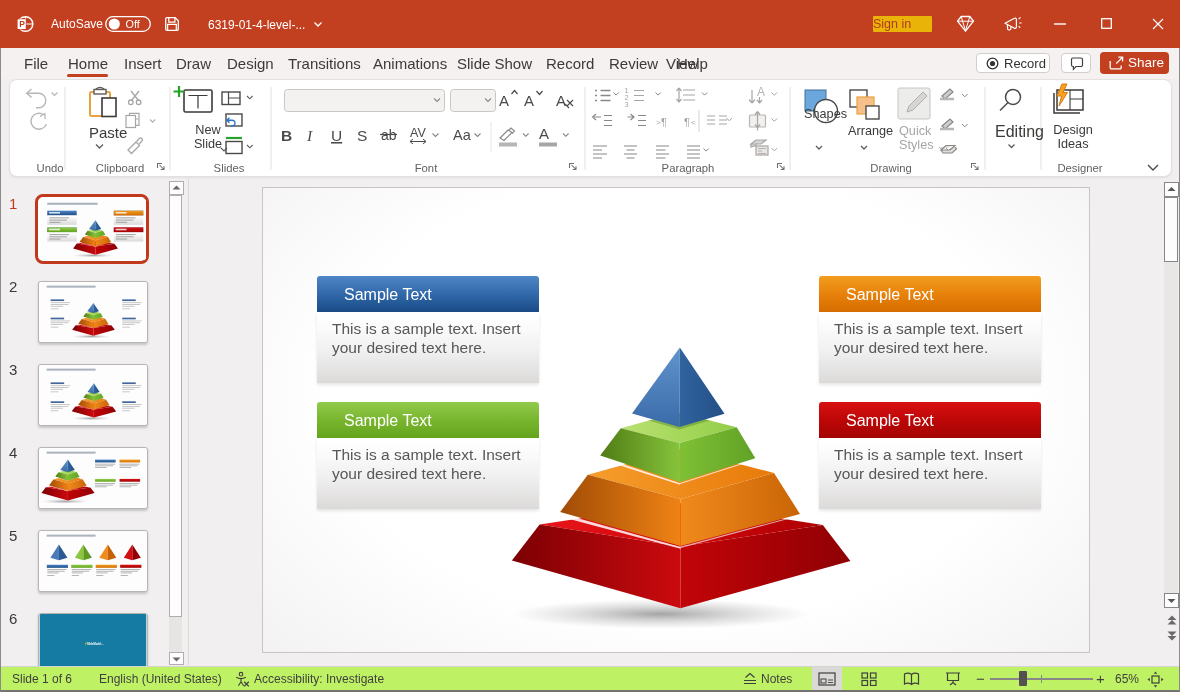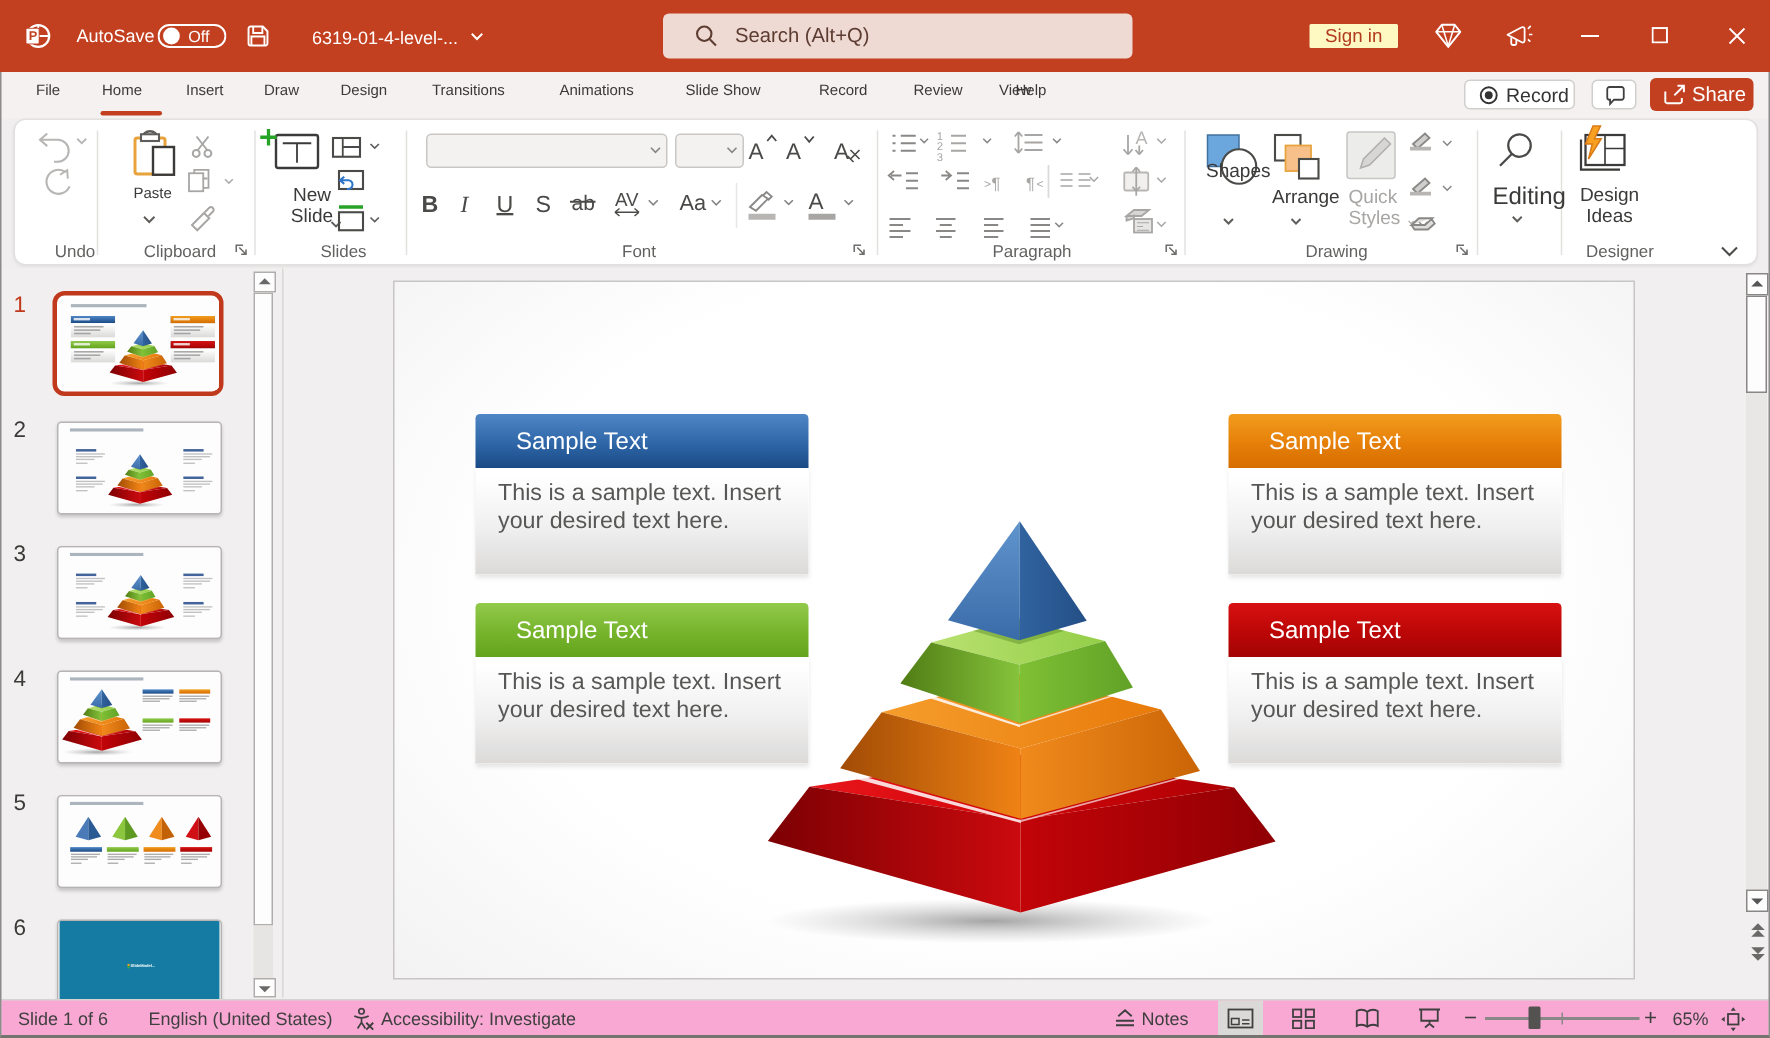--- a/index.html
+++ b/index.html
@@ -1,32 +1,32 @@
 <!DOCTYPE html>
 <html><head><meta charset="utf-8"><style>
 *{margin:0;padding:0;box-sizing:border-box}
 html,body{width:1180px;height:692px;overflow:hidden;font-family:"Liberation Sans",sans-serif}
 .abs{position:absolute}
 #app{position:relative;width:1180px;height:692px;background:#f0eeee}
 
 #titlebar{position:absolute;left:0;top:0;width:1180px;height:48px;background:#c23f20;color:#fff}
 #titlebar .t{position:absolute;font-size:12.5px;color:#fff;top:17px}
 #searchbox{position:absolute;left:442px;top:9px;width:313px;height:30px;background:#eed9d3;border-radius:4px;color:#5d3c31;font-size:13.5px}
-#signin{position:absolute;left:873px;top:16px;width:59px;height:16px;background:#fef9c3;color:#b33b20;font-size:12.5px;text-align:center;line-height:16px;border-radius:1px}
+#signin{position:absolute;left:873px;top:16px;width:59px;height:16px;background:#eab308;color:#b33b20;font-size:12.5px;line-height:16px;border-radius:1px}
 
 #menurow{position:absolute;left:1px;top:48px;width:1178px;height:31px;background:#f4f1f0}
-.tab{position:absolute;top:7px;font-size:10px;color:#3b3a39}
+.tab{position:absolute;top:7px;font-size:15px;color:#3b3a39}
 
 #ribbon{position:absolute;left:9px;top:79px;width:1163px;height:98px;background:#fff;border:1px solid #e3e1e0;border-radius:8px;box-shadow:0 1px 2px rgba(0,0,0,.06)}
 .glabel{position:absolute;font-size:11.3px;color:#616160;top:82px;text-align:center}
 
 #main{position:absolute;left:1px;top:179px;width:1178px;height:486px;background:#f1efef}
 #canvas{position:absolute;left:261px;top:8px;width:828px;height:466px;background:radial-gradient(100% 115% at 50% 45%,#ffffff 42%,#f4f3f3 68%,#e6e5e4 100%);border:1px solid #c8c6c5}
 
-#statusbar{position:absolute;left:1px;top:666px;width:1178px;height:24px;background:#f9a8d4;border-top:1px solid #d6d4d2;font-size:12px;color:#3f3f3f}
+#statusbar{position:absolute;left:1px;top:666px;width:1178px;height:24px;background:#bef264;border-top:1px solid #d6d4d2;font-size:12px;color:#3f3f3f}
 #winborder{position:absolute;left:0;top:48px;width:1180px;height:644px;border-left:1px solid #8d8b89;border-right:1px solid #8d8b89;border-bottom:2px solid #75736f;pointer-events:none}
 .num{font-size:15px;color:#3b3a39}
 .thumb{background:#fff}
 .tb{border:1px solid #b7b5b3;border-radius:3px;box-shadow:0 1.5px 2.5px rgba(0,0,0,.18)}
 .sbtn{background:#fdfdfd;border:1px solid #b0aeac;width:15px;display:flex;align-items:center;justify-content:center}
 .box{position:absolute;width:222px}
 .bhead{height:36px;border-radius:3px 3px 0 0;color:#fff;font-size:16px;line-height:37px;padding-left:27px;white-space:nowrap}
 .bbody{height:71px;background:linear-gradient(#ffffff 8%,#f1f0f0 55%,#dbdad9 100%);color:#575756;font-size:15.5px;line-height:18.5px;padding:8px 0 0 15px;white-space:nowrap;box-shadow:0 2px 3px rgba(0,0,0,.10)}
 </style></head><body>
 <div id="app">
@@ -45,27 +45,20 @@
       <text x="20.5" y="11.9" font-size="10.8" fill="#fff" font-family="Liberation Sans">Off</text>
     </svg>
     <svg class="abs" style="left:164px;top:16px" width="16" height="16" viewBox="0 0 16 16">
       <path d="M1.7 3 a1.3 1.3 0 0 1 1.3-1.3 H11.2 l3.1 3.1 V13 a1.3 1.3 0 0 1 -1.3 1.3 H3 A1.3 1.3 0 0 1 1.7 13 Z" fill="none" stroke="#fff" stroke-width="1.3"></path>
       <path d="M4.8 1.9 V6 H10.9 V2 M3.6 14.1 V8.3 H12.3 V14.1" fill="none" stroke="#fff" stroke-width="1.25"></path>
     </svg>
     <span class="t" style="left:208px;font-size:12px;top:18px">6319-01-4-level-...</span>
     <svg class="abs" style="left:313px;top:21px" width="10" height="7" viewBox="0 0 10 7">
         <path d="M1.5 1.5 L5 5 L8.5 1.5" stroke="#fff" stroke-width="1.3" fill="none"></path>
       </svg>
-    <div id="searchbox">
-      <svg class="abs" style="left:21px;top:7px" width="16" height="16" viewBox="0 0 16 16">
-          <circle cx="6.5" cy="6.5" r="4.8" fill="none" stroke="#5d3c31" stroke-width="1.4"></circle>
-          <path d="M10.2 10.2 L14.3 14.3" stroke="#5d3c31" stroke-width="1.4"></path>
-        </svg>
-      <span class="abs" style="left:48px;top:7px">Search (Alt+Q)</span>
-    </div>
     <div id="signin">Sign in</div>
     <svg class="abs" style="left:956px;top:15px" width="19" height="18" viewBox="0 0 19 18">
       <path d="M5.2 1.5 H13.8 L17.5 6.2 L9.5 16.2 L1.5 6.2 Z" fill="none" stroke="#fff" stroke-width="1.3" stroke-linejoin="round"></path>
       <path d="M1.5 6.2 H17.5 M6.6 6.2 L9.5 15.6 L12.4 6.2 M5.2 1.5 L6.6 6.2 M13.8 1.5 L12.4 6.2" stroke="#fff" stroke-width="1" fill="none"></path>
     </svg>
     <svg class="abs" style="left:1003px;top:15px" width="19" height="18" viewBox="0 0 19 18">
       <path d="M2 8.2 L11.5 3.2 c.9-.5 1.9.2 1.9 1.2 v7.6 c0 1-1 1.7-1.9 1.2 L2 8.2 Z" fill="none" stroke="#fff" stroke-width="1.2" stroke-linejoin="round"></path>
       <path d="M4.5 10 v3.6 c0 .8.6 1.4 1.4 1.4 h.6 c.8 0 1.4-.6 1.4-1.4 V11.5" fill="none" stroke="#fff" stroke-width="1.2"></path>
       <path d="M15.6 4.2 L17.5 2.3 M16.3 8 H18.6 M15.6 11.2 l1.6 1.6" stroke="#fff" stroke-width="1.1"></path>
     </svg>
@@ -257,21 +250,21 @@
       <path d="M1052 4 l-5 12 h4.5 l-2.5 10 8.5-13.5 h-4.5 l4-8.5 z" fill="#f7a021" stroke="#d97b16" stroke-width="1"></path>
 
       <g stroke="#6f6d6b" stroke-width="1.05" fill="none">
         <path d="M152 83.5 h-4.5 v4.5 M149.5 85 l4.5 4.5 m0-3.2 v3.2 h-3.2"></path>
         <path d="M564 83.5 h-4.5 v4.5 M561.5 85 l4.5 4.5 m0-3.2 v3.2 h-3.2"></path>
         <path d="M772 83.5 h-4.5 v4.5 M769.5 85 l4.5 4.5 m0-3.2 v3.2 h-3.2"></path>
         <path d="M966 83.5 h-4.5 v4.5 M963.5 85 l4.5 4.5 m0-3.2 v3.2 h-3.2"></path>
       </g>
       <path d="M1138 85 l5 5 5-5" stroke="#4a4a48" stroke-width="1.4"></path>
     </svg>
-    <div class="abs" style="left:79px;top:44px;font-size:10px;color:#3b3a39">Paste</div>
+    <div class="abs" style="left:79px;top:44px;font-size:15px;color:#3b3a39">Paste</div>
     <div class="abs" style="left:168px;top:43px;font-size:12.7px;color:#3b3a39;width:60px;text-align:center">New<br>Slide</div>
     <div class="abs" style="left:794px;top:27px;font-size:12.7px;color:#3b3a39">Shapes</div>
     <div class="abs" style="left:838px;top:44px;font-size:12.7px;color:#3b3a39">Arrange</div>
     <div class="abs" style="left:889px;top:44px;font-size:12.7px;color:#a8a6a4">Quick<br>Styles <span style="font-size:9px">⌄</span></div>
     <div class="abs" style="left:985px;top:43px;font-size:16px;color:#3b3a39">Editing</div>
     <div class="abs" style="left:1043px;top:43px;font-size:12.7px;color:#3b3a39;width:40px;text-align:center">Design<br>Ideas</div>
     <div class="glabel" style="left:20px;width:40px">Undo</div>
     <div class="glabel" style="left:75px;width:70px">Clipboard</div>
     <div class="glabel" style="left:184px;width:70px">Slides</div>
     <div class="glabel" style="left:381px;width:70px">Font</div>

